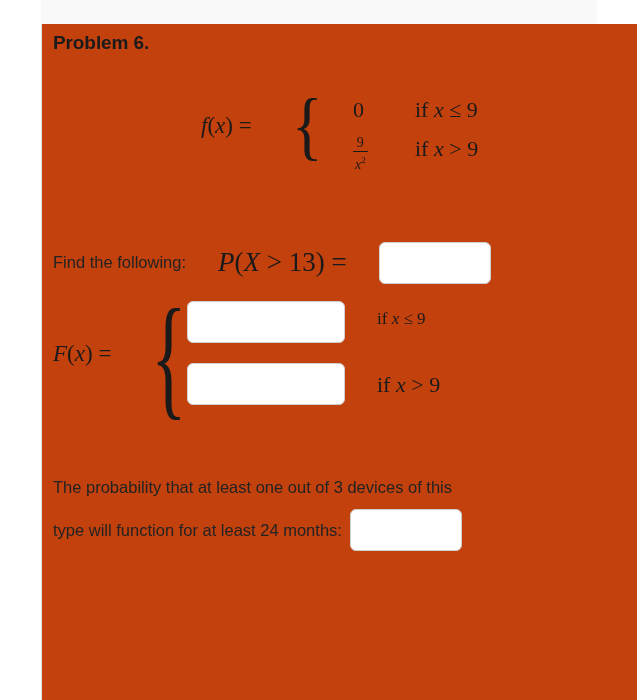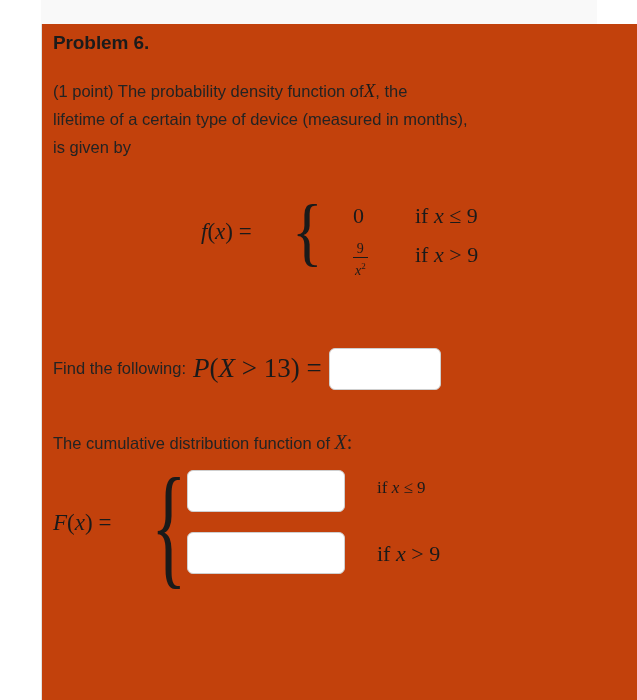--- a/index.html
+++ b/index.html
@@ -171,20 +171,21 @@
     width: 112px;
     height: 42px;
   }
 
   
   .find-row {
     margin: 52px 0 0 0;
     display: flex;
     align-items: center;
     height: 44px;
+    gap: 25px;
   }
   .find-label {
     font-size: 16.5px;
     color: #232323;
     margin-right: 7px;
   }
   .find-math {
     font-family: "Liberation Serif", serif;
     font-size: 27px;
     color: #1a1a1a;
@@ -290,25 +291,20 @@
 <div class="page">
 
   <div class="gutter-left"></div>
   <div class="gutter-right"></div>
 
   <div class="content-panel">
     <div class="inner">
 
       <div class="problem-title">Problem 6.</div>
 
-      <div class="para">
-        <span>(1 point) The probability density function of</span><span class="mi">X</span><span>, the</span><br>
-        <span>lifetime of a certain type of device (measured in months),</span><br>
-        <span>is given by</span>
-      </div>
 
       <div class="fx-display">
         <div class="fx-label">
           <i>f</i><span>(</span><i>x</i><span>)</span>&nbsp;<span>=</span>
         </div>
 
         <div class="brace-small">{</div>
 
         <div class="case-row-a">
           <span class="case-val">0</span><span class="case-cond"><span>if</span>&nbsp;<i>x</i>&nbsp;<span>≤</span>&nbsp;<span>9</span></span>
@@ -325,24 +321,20 @@
       </div>
 
       <div class="find-row">
         <span class="find-label">Find the following:</span>
         <span class="find-math">
           <i>P</i>(<i>X</i> &gt; 13) =
         </span>
         <input class="ansbox ansbox-inline" type="text" placeholder="" style="">
       </div>
 
-      <div class="cdf-head">
-        <span>The cumulative distribution function of</span>
-        <span class="mserif">X</span><span class="mserif" style="font-style:normal">:</span>
-      </div>
 
       <div class="cdf-block">
         <div class="Fx-label">
           <i>F</i><span>(</span><i>x</i><span>)</span>&nbsp;<span>=</span>
         </div>
 
         <div class="brace-big">{</div>
 
         <input class="ansbox cdf-input-1" type="text" placeholder="" style="">
 
@@ -350,16 +342,23 @@
           <span>if</span>&nbsp;<i>x</i>&nbsp;<span>≤</span>&nbsp;<span>9</span>
         </div>
 
         <input class="ansbox cdf-input-2" type="text" placeholder="" style="">
 
         <div class="cdf-cond-2">
           <span>if</span>&nbsp;<i>x</i>&nbsp;<span>&gt;</span>&nbsp;<span>9</span>
         </div>
       </div>
 
+      <div class="final-block">
+        <div>The probability that at least one out of 3 devices of this</div>
+        <div class="final-line2">
+          <span class="final-text2">type will function for at least 24 months:</span>
+          <input class="ansbox ansbox-final" type="text" placeholder="" style="">
+        </div>
+      </div>
 
     </div>
   </div>
 </div>
 
 </body></html>

